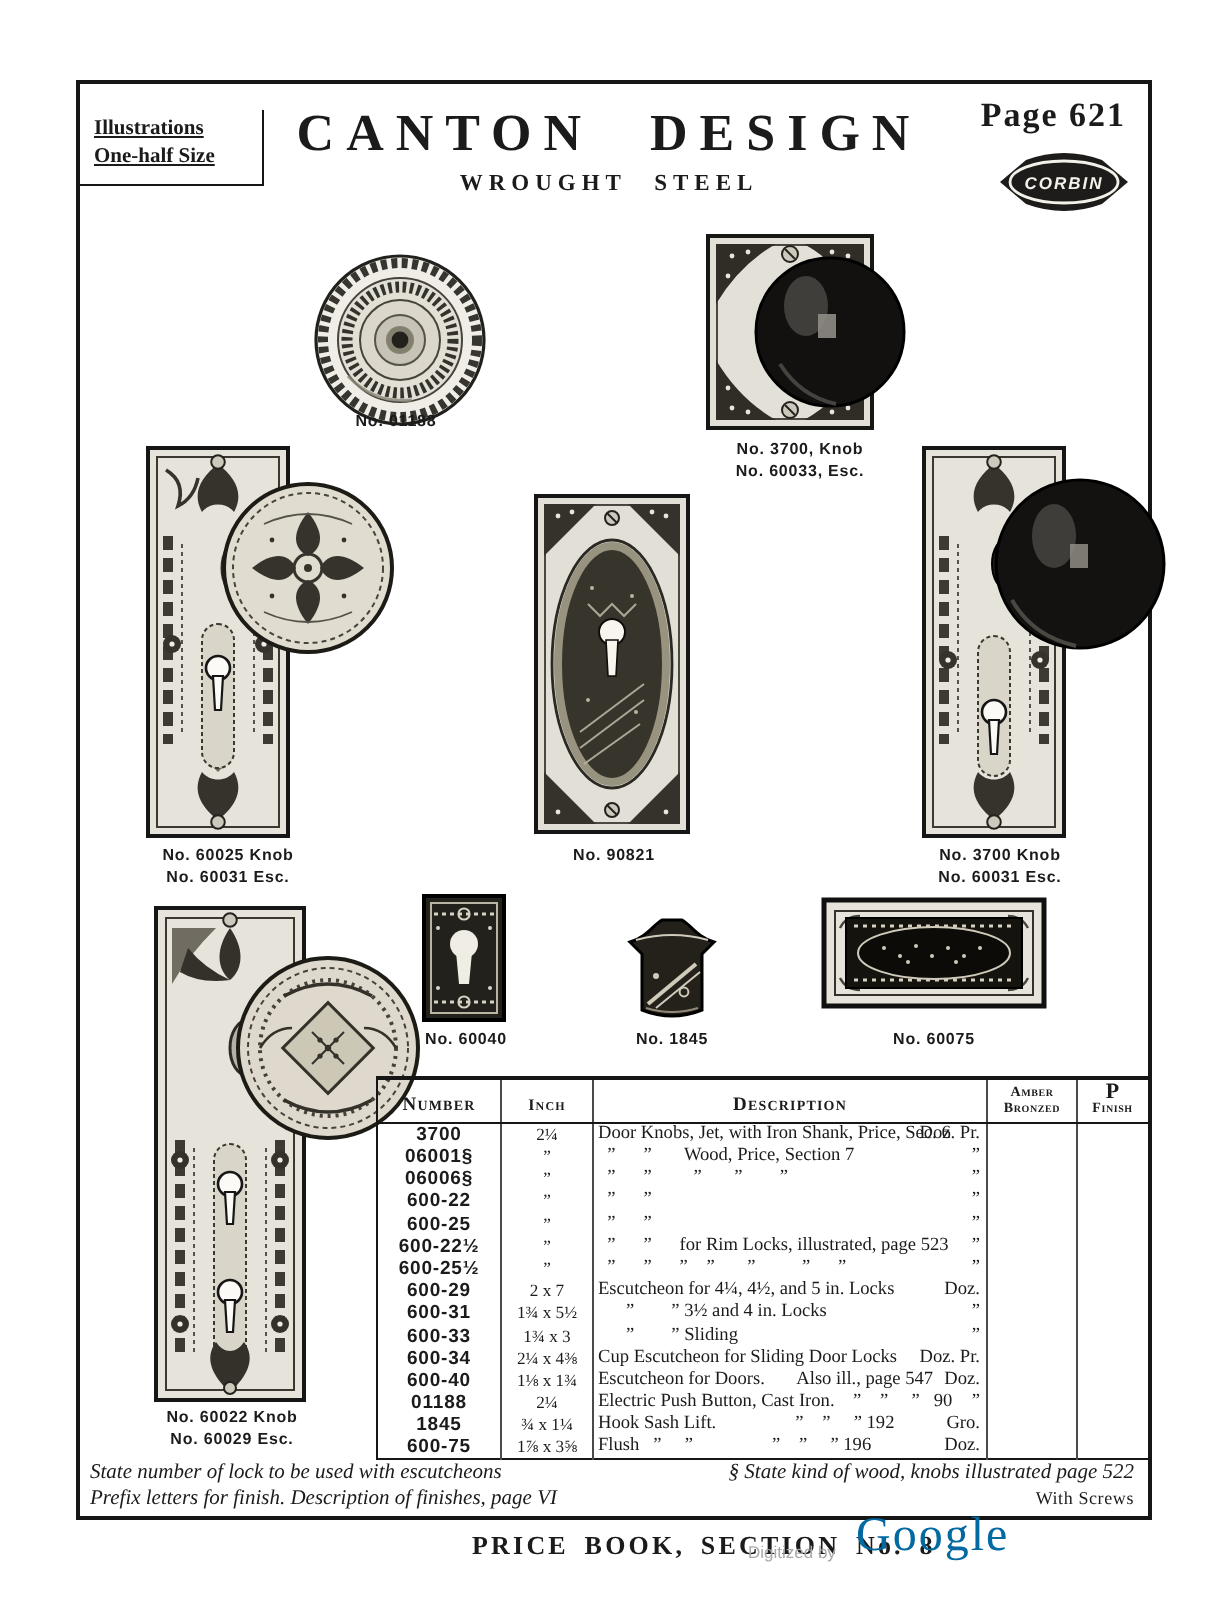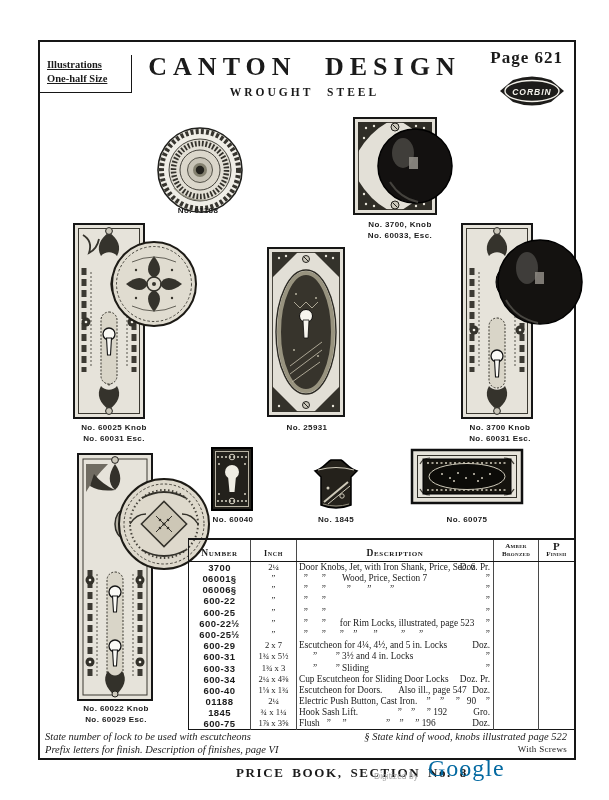--- a/index.html
+++ b/index.html
@@ -203,21 +203,21 @@
       <circle cx="30" cy="48" r="1"></circle>
         <circle cx="50" cy="52" r="1"></circle>
       <circle cx="28" cy="104" r="1"></circle>
         <circle cx="52" cy="110" r="1"></circle>
     </g>
     <circle cx="40" cy="70" r="6.5" fill="#f7f5ee" stroke="#0e0d0b" stroke-width="1"></circle>
     <path d="M37,74 L43,74 L42,92 L38,92 Z" fill="#f7f5ee" stroke="#0e0d0b" stroke-width=".8"></path>
   </svg>
 </div>
 <div class="caption" style="left:262px;top:423px;width:90px">
-  <span>No. 25931</span>
+  <span>No. 90821</span>
 </div>
 
 <div class="illus" style="left:456px;top:222px">
   <svg width="130" height="200" viewBox="0 0 130 200">
     <rect x="6" y="2" width="70" height="194" fill="#e6e3da" stroke="#161616" stroke-width="2"></rect>
     <rect x="10.5" y="6.5" width="61" height="185" fill="none" stroke="#3a3830" stroke-width="1"></rect>
     <path d="M41,10 C32,17 28,25 33,34 C37,29 45,29 49,34 C54,25 50,17 41,10 Z" fill="#35332c"></path>
     <path d="M41,188 C32,181 28,173 33,164 C37,169 45,169 49,164 C54,173 50,181 41,188 Z" fill="#35332c"></path>
     <line x1="16" y1="46" x2="16" y2="150" stroke="#3c3a33" stroke-width="5" stroke-dasharray="7,4"></line>
     <line x1="66" y1="46" x2="66" y2="150" stroke="#3c3a33" stroke-width="5" stroke-dasharray="7,4"></line>

